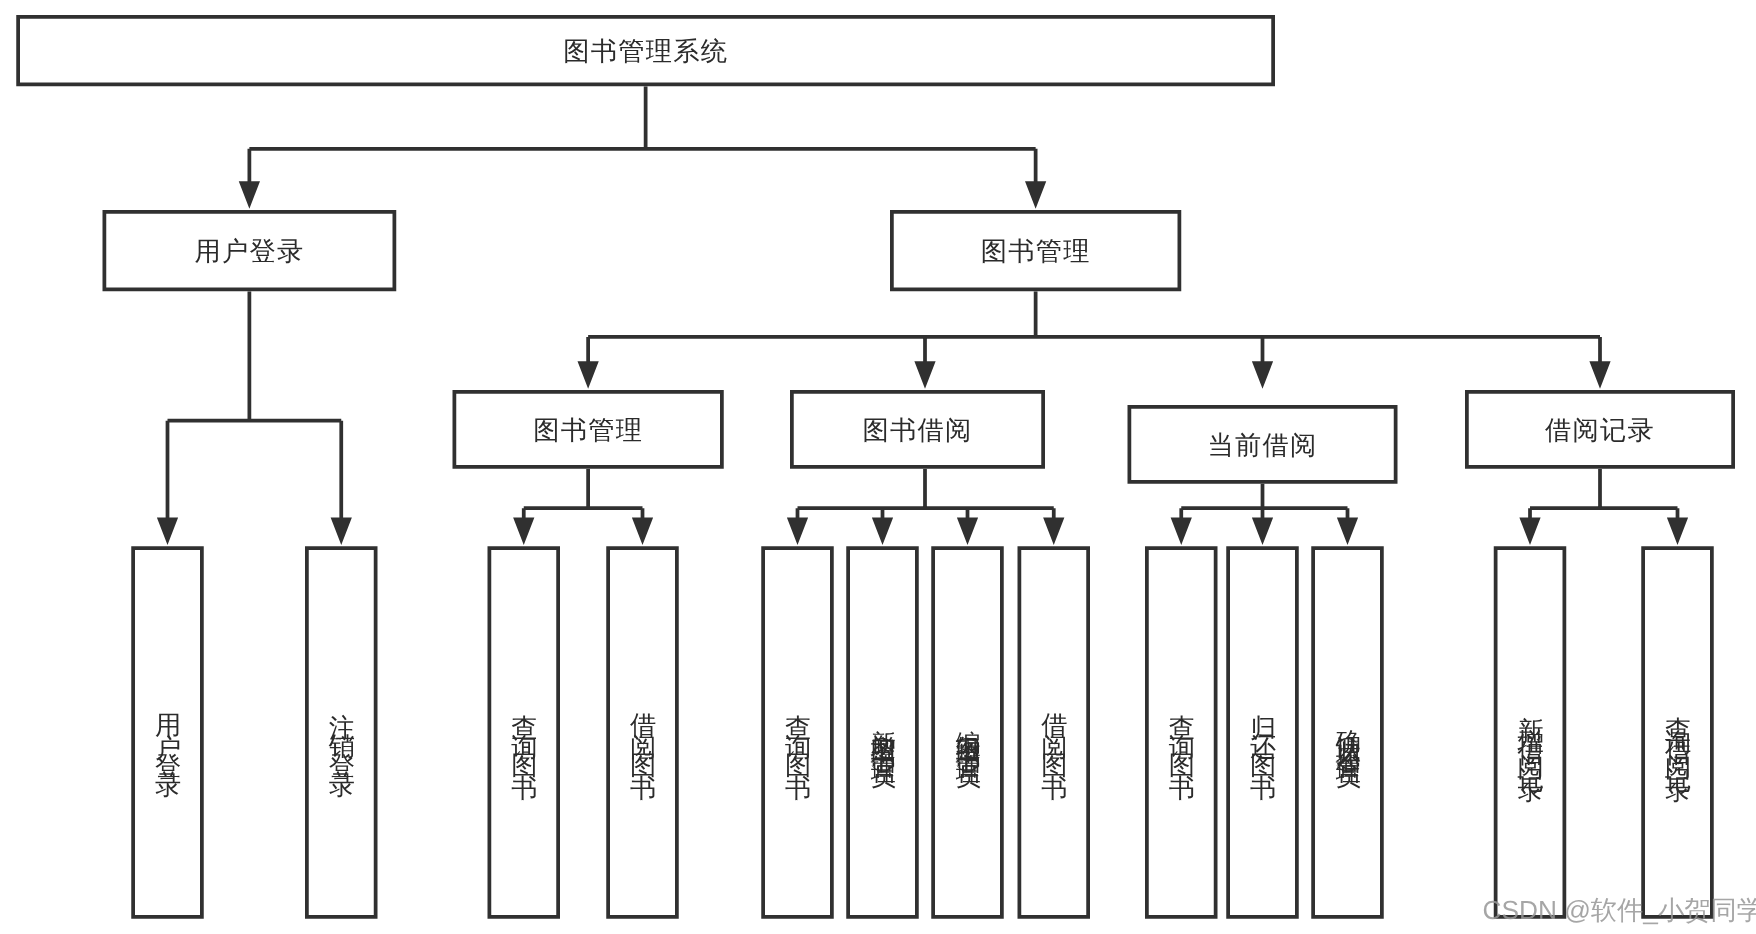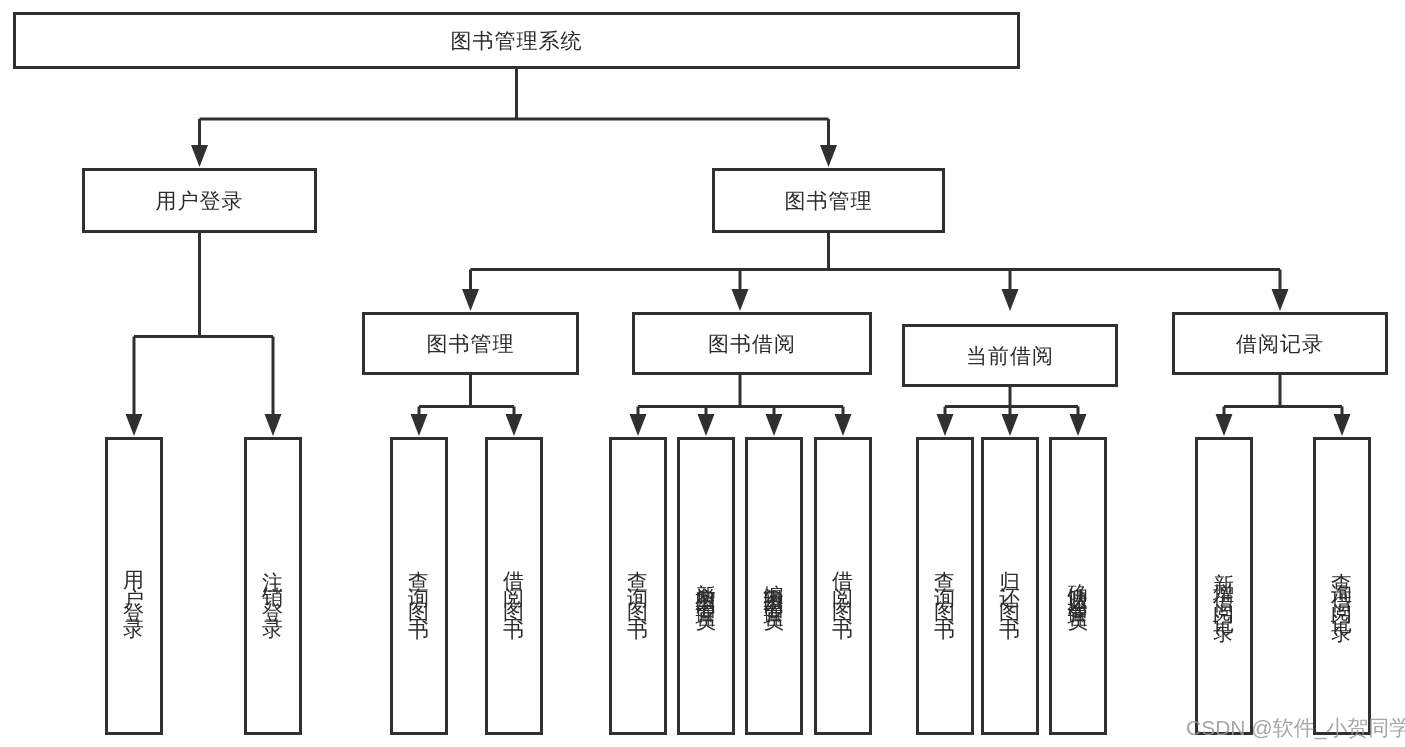--- a/index.html
+++ b/index.html
@@ -19,21 +19,21 @@
     writing-mode:vertical-rl;text-orientation:mixed;
     letter-spacing:16px;line-height:1;white-space:nowrap;
   }
   .leaf .chars6{letter-spacing:10px;}
   .leaf .chars9{letter-spacing:4px;font-size:20px;}
   
   .b-root   {left:13px;  top:12px;  width:1007px;height:57px;}
   .b-login  {left:82px;  top:168px; width:235px; height:65px;}
   .b-mgmt   {left:712px; top:168px; width:233px; height:65px;}
   .b-newb   {left:362px; top:312px; width:217px; height:63px;}
-  .b-borrow {left:632px; top:312px; width:240px; height:63px;}
+  .b-borrow {left:632px; top:312px; width:204px; height:63px;}
   .b-current{left:902px; top:312px; width:216px; height:63px;margin-top:12px;}
   .b-records{left:1172px;top:312px; width:216px; height:63px;justify-content:center;}
   
   .b-l1{left:105px;}  .b-l2{left:244px;}
   .b-l3{left:390px;}  .b-l4{left:485px;}
   .b-l5{left:609px;}  .b-l6{left:677px;}  .b-l7{left:745px;}  .b-l8{left:814px;}
   .b-l9{left:916px;}  .b-l10{left:981px;} .b-l11{left:1049px;}
   .b-l12{left:1195px;}.b-l13{left:1313px;}
   .watermark{
     position:absolute;left:1186px;top:714px;z-index:6;

